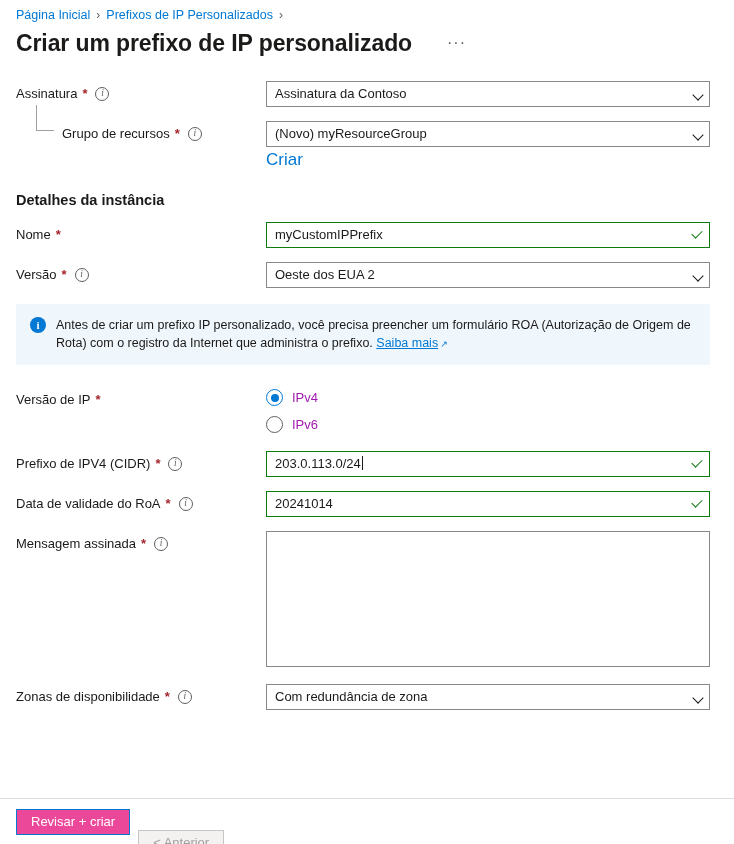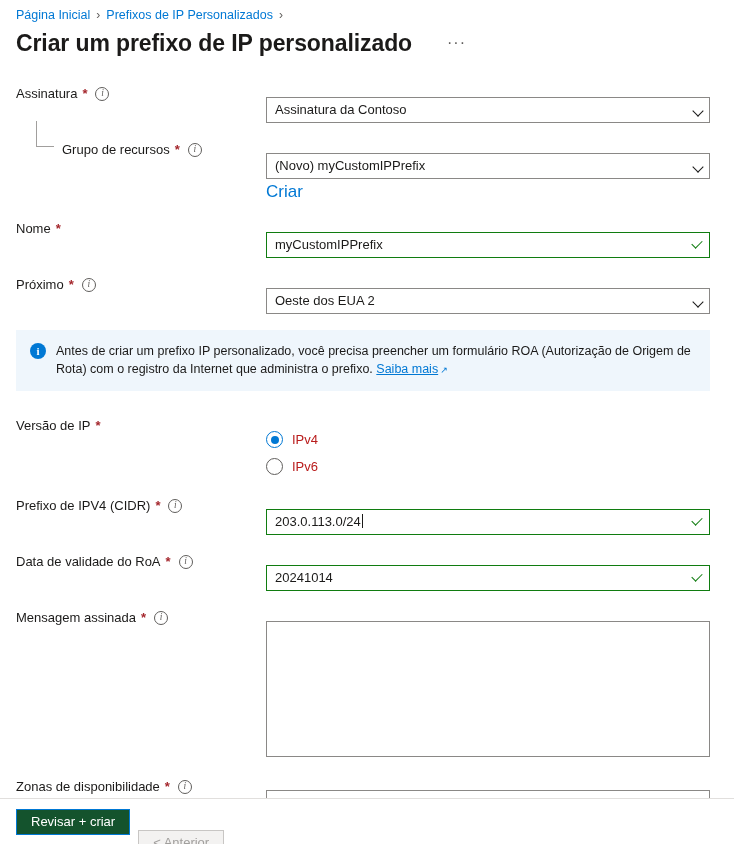--- a/index.html
+++ b/index.html
@@ -86,21 +86,21 @@
     color: #605e5c;
     font-size: 9.5px;
     font-style: italic;
     font-family: "Liberation Serif", serif;
     line-height: 1;
     margin-left: 4px;
     cursor: pointer;
     flex: 0 0 auto;
   }
 
-  .control { flex: 1 1 auto; max-width: 444px; margin-top: 16px; }
+  .control { flex: 1 1 auto; max-width: 444px; }
 
   .select, .textbox {
     width: 100%;
     height: 26px;
     border: 1px solid #8a8886;
     background: #fff;
     font-size: 13px;
     font-family: "Liberation Sans", sans-serif;
     color: #1b1a19;
     padding: 0 28px 0 8px;
@@ -211,21 +211,21 @@
   .radio.checked { border: 1.5px solid #0078d4; }
   .radio.checked:after {
     content: "";
     position: absolute;
     left: 50%; top: 50%;
     width: 8px; height: 8px;
     margin: -4px 0 0 -4px;
     border-radius: 50%;
     background: #0078d4;
   }
-  .radio-label { font-size: 13px; color: #b91c1c; }
+  .radio-label { font-size: 13px; color: #a21caf; }
 
   textarea.msgbox {
     width: 100%;
     height: 136px;
     border: 1px solid #8a8886;
     resize: none;
     font-family: "Liberation Sans", sans-serif;
     font-size: 13px;
     padding: 5px 8px;
     color: #1b1a19;
@@ -248,21 +248,21 @@
     height: 26px;
     padding: 0 14px;
     font-size: 13px;
     font-family: "Liberation Sans", sans-serif;
     border: 1px solid transparent;
     background: #f3f2f1;
     color: #1b1a19;
     cursor: pointer;
     line-height: 24px;
   }
-  .btn-primary { background: #14532d; color: #fff; border-color: #0078d4; }
+  .btn-primary { background: #ec4899; color: #fff; border-color: #0078d4; }
   .btn-disabled { background: #f3f2f1; color: #a19f9d; border-color: #c8c6c4; cursor: default; margin-top: 43px; }
   .btn-default { background: #fff; border-color: #8a8886; }
 </style>
 </head>
 <body>
 
 <div class="page">
 
   <div class="breadcrumb">
     <span class="crumb-link">Página Inicial</span>
@@ -294,44 +294,45 @@
 
     <div class="row">
       <div class="label indent">
         <span class="tree-line"></span>
         <span>Grupo de recursos</span>
         <span class="req">*</span>
         <span class="info-icon">i</span>
       </div>
       <div class="control">
         <div class="field-wrap">
-          <div class="select">(Novo) myCustomIPPrefix</div>
+          <div class="select">(Novo) myResourceGroup</div>
           <span class="chev"></span>
         </div>
         <span class="sublink">Criar</span>
       </div>
     </div>
 
+    <div class="section-head">Detalhes da instância</div>
 
     <div class="row">
       <div class="label">
         <span>Nome</span>
         <span class="req">*</span>
       </div>
       <div class="control">
         <div class="field-wrap">
           <div class="textbox valid">myCustomIPPrefix</div>
           <span class="check-ok"></span>
         </div>
       </div>
     </div>
 
     <div class="row">
       <div class="label">
-        <span>Próximo</span>
+        <span>Versão</span>
         <span class="req">*</span>
         <span class="info-icon">i</span>
       </div>
       <div class="control">
         <div class="field-wrap">
           <div class="select">Oeste dos EUA 2</div>
           <span class="chev"></span>
         </div>
       </div>
     </div>

